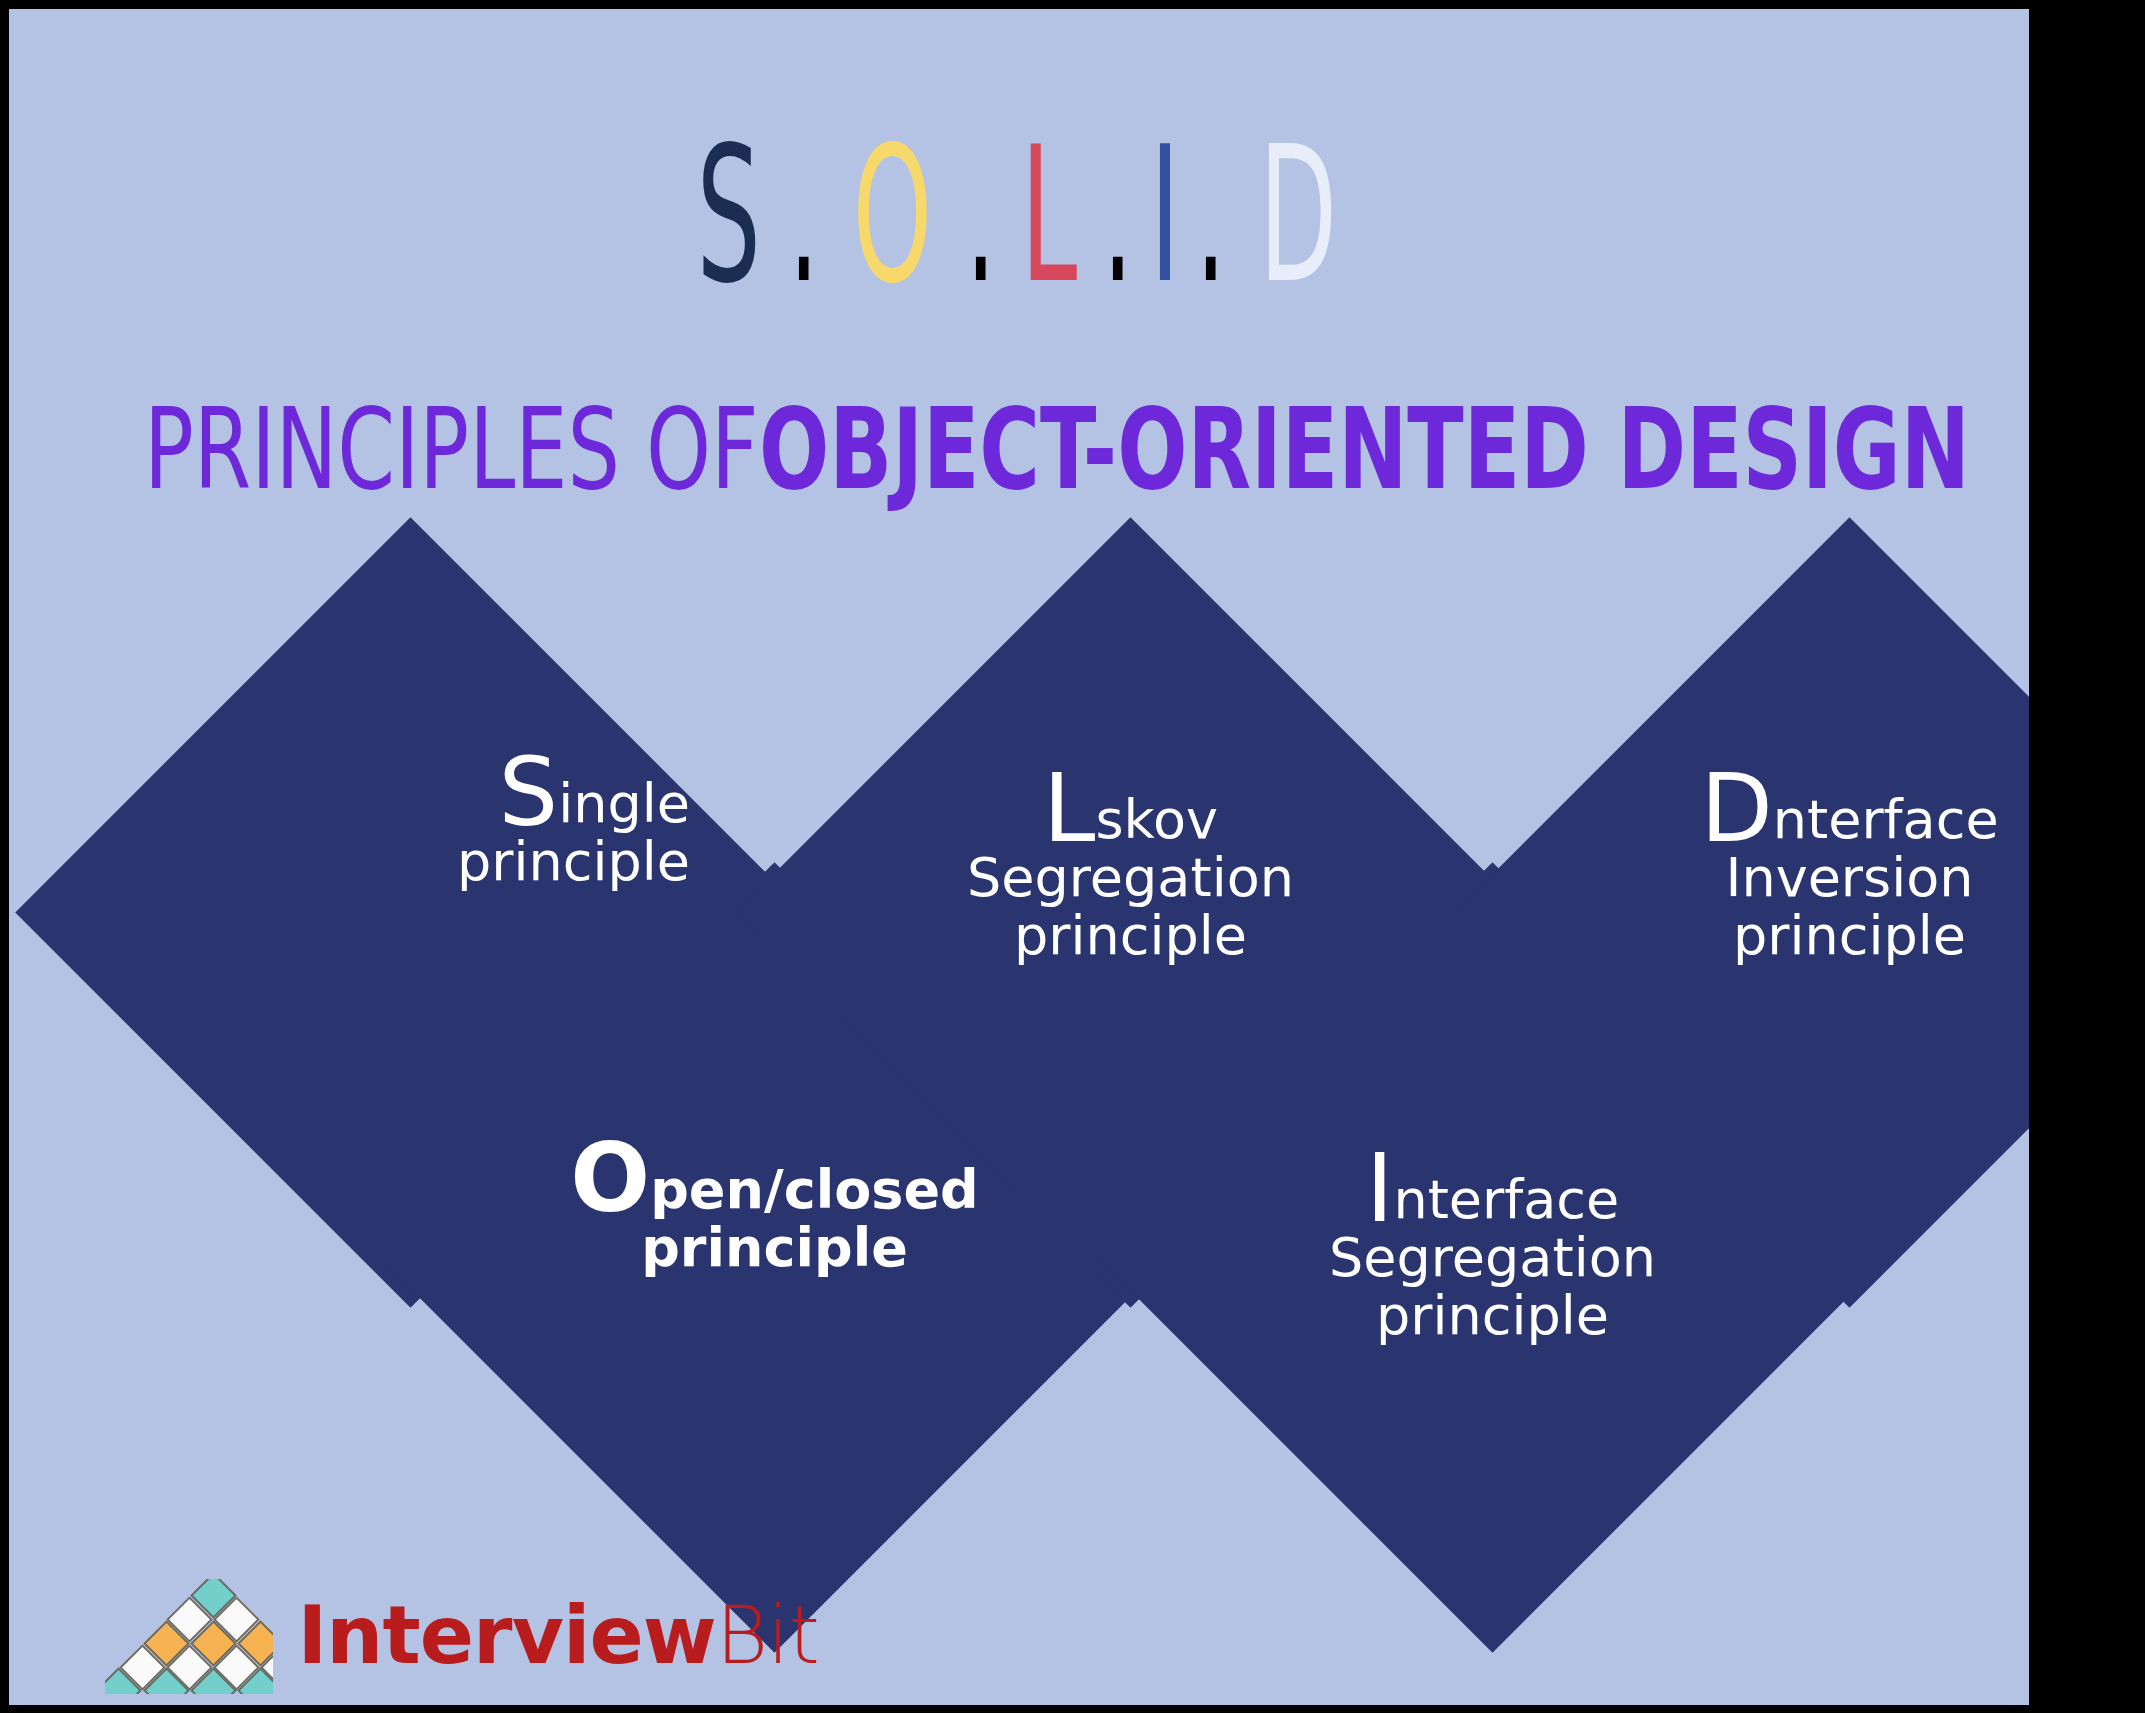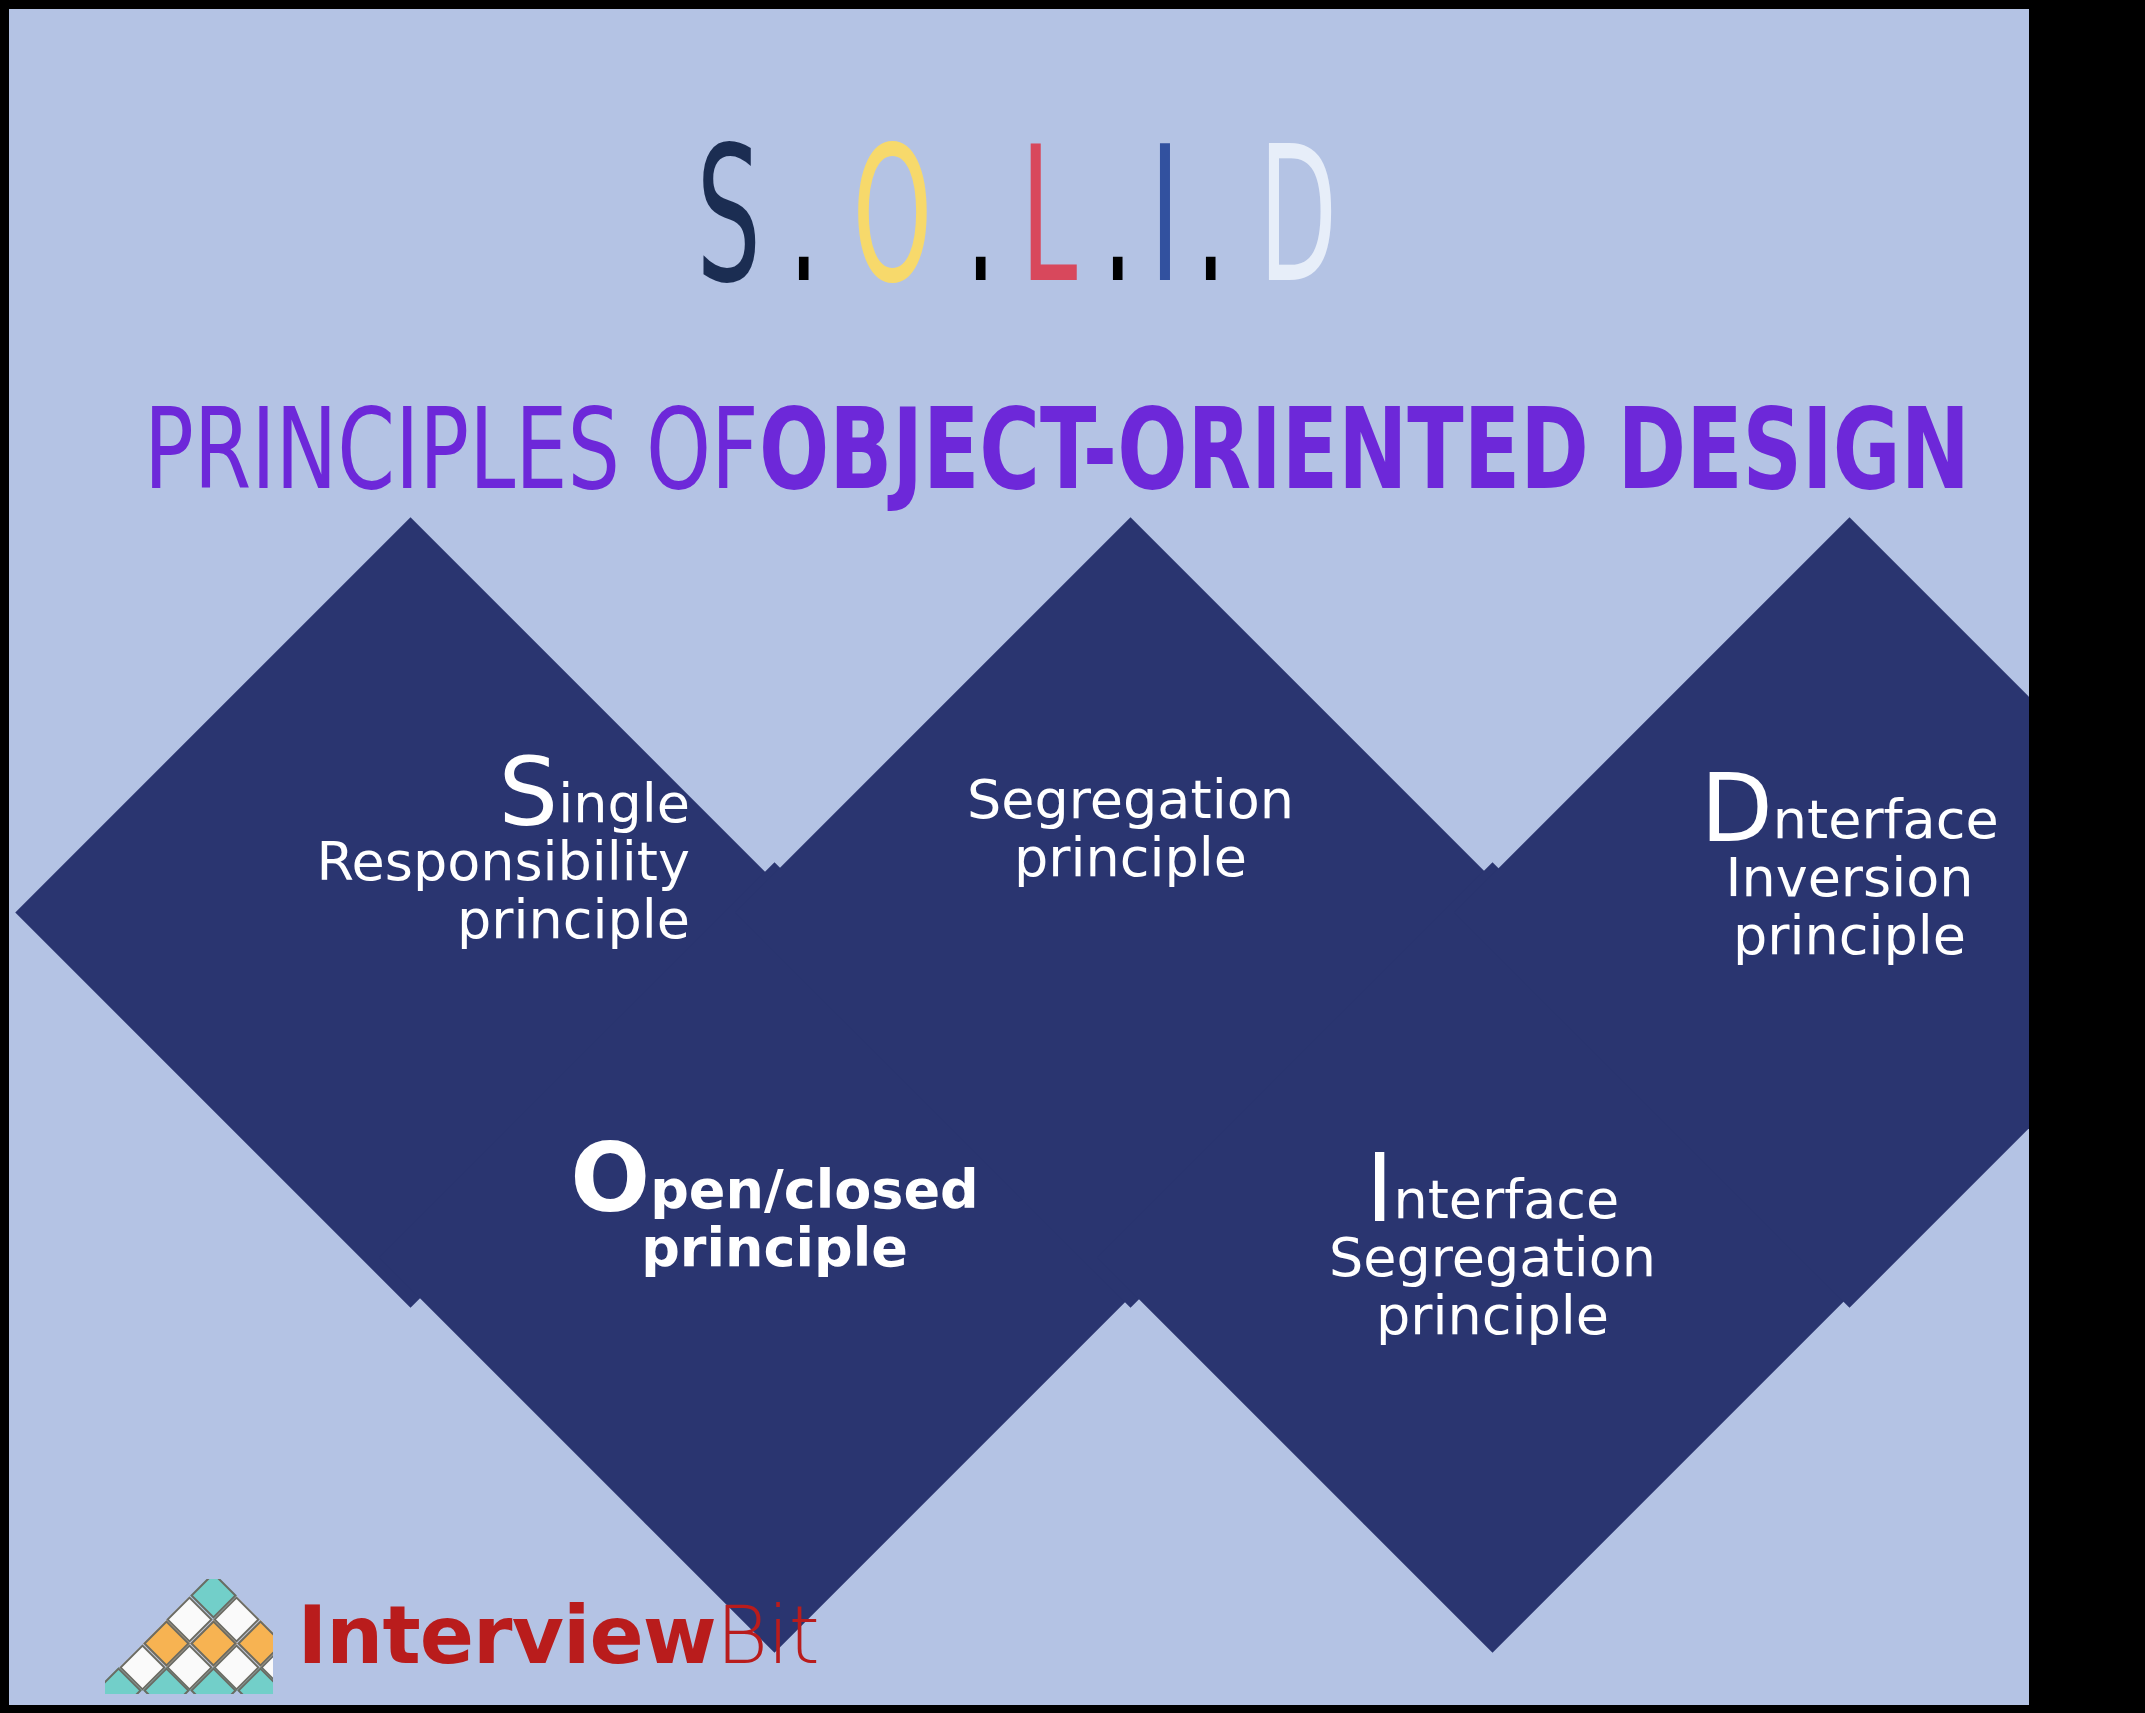--- a/index.html
+++ b/index.html
@@ -151,32 +151,32 @@
     <span class="ltr c-s">S</span><span class="dot">.</span><span class="ltr c-o">O</span><span class="dot">.</span><span class="ltr c-l">L</span><span class="dot">.</span><span class="ltr c-i">I</span><span class="dot">.</span><span class="ltr c-d">D</span>
   </div>
 
   <div id="subtitle">
     <span class="thin">PRINCIPLES OF </span><span class="bold">OBJECT-ORIENTED DESIGN</span>
   </div>
 
   <div class="diamond" id="d-s"></div>
   <div class="diamond-label" id="d-s-lbl">
     <div><span class="cap">S</span><span>ingle</span></div>
-    <div>Responsibility</div>
     <div>principle</div>
   </div>
 
   <div class="diamond" id="d-o"></div>
   <div class="diamond-label" id="d-o-lbl">
     <div><span class="cap">O</span><span>pen/closed</span></div>
     <div>principle</div>
   </div>
 
   <div class="diamond" id="d-l"></div>
   <div class="diamond-label" id="d-l-lbl">
+    <div><span class="cap">L</span><span>skov</span></div>
     <div>Segregation</div>
     <div>principle</div>
   </div>
 
   <div class="diamond" id="d-i"></div>
   <div class="diamond-label" id="d-i-lbl">
     <div><span class="cap">I</span><span>nterface</span></div>
     <div>Segregation</div>
     <div>principle</div>
   </div>

